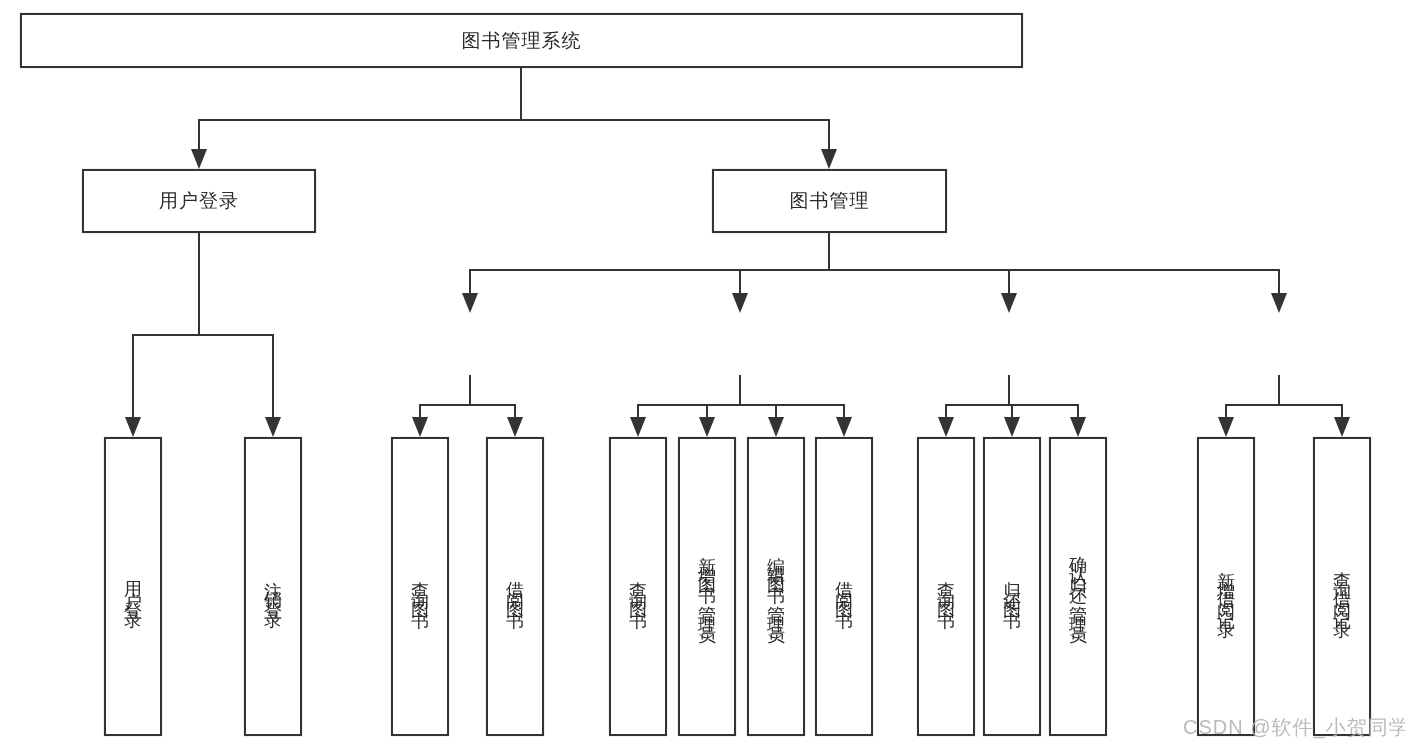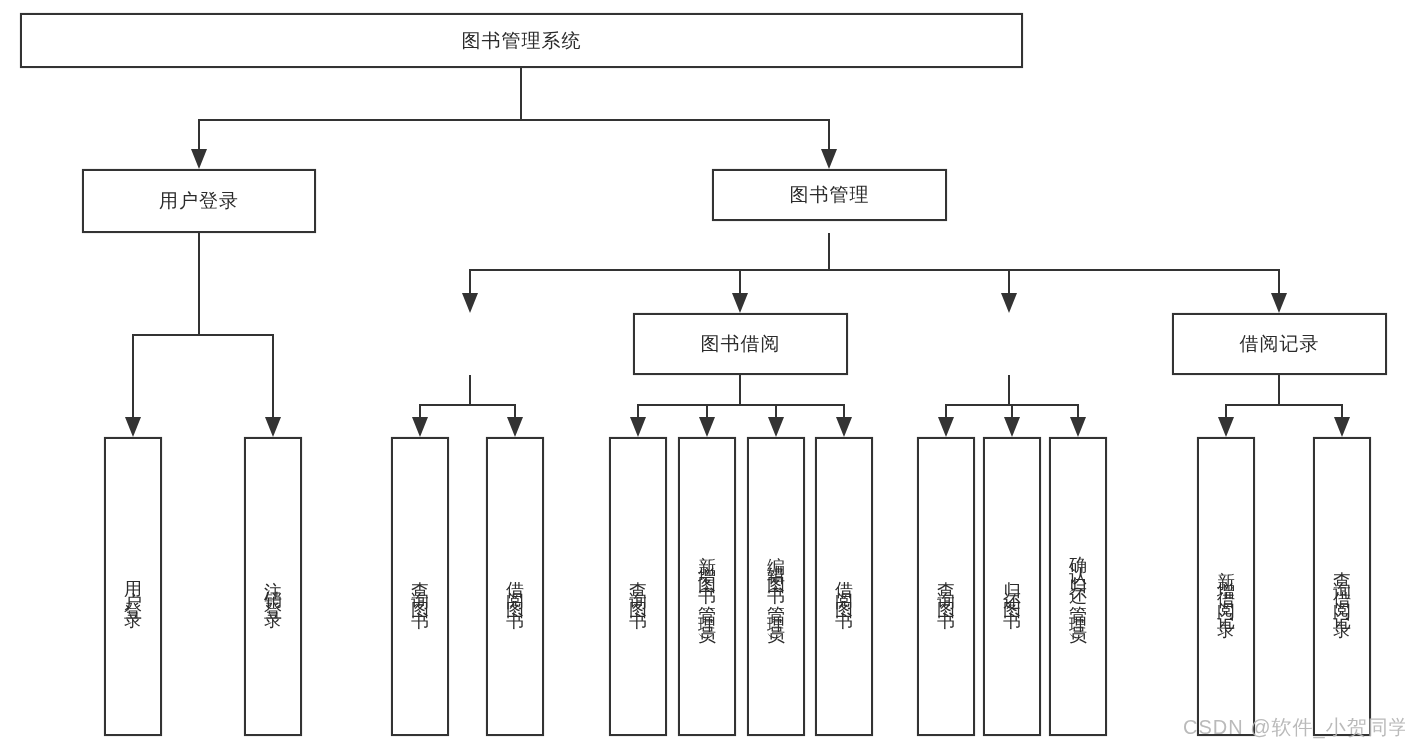--- a/index.html
+++ b/index.html
@@ -33,30 +33,24 @@
 
 <div class="canvas">
 
   <div class="box hbox" style="left:20px;top:13px;width:1003px;height:55px">
     <span class="lbl">图书管理系统</span>
   </div>
 
   <div class="box hbox" style="left:82px;top:169px;width:234px;height:64px">
     <span class="lbl">用户登录</span>
   </div>
-  <div class="box hbox" style="left:712px;top:169px;width:235px;height:52px">
+  <div class="box hbox" style="left:712px;top:169px;width:235px;height:64px">
     <span class="lbl">图书管理</span>
   </div>
 
-  <div class="box hbox" style="left:633px;top:313px;width:215px;height:62px">
-    <span class="lbl">图书借阅</span>
-  </div>
-  <div class="box hbox" style="left:1172px;top:313px;width:215px;height:62px">
-    <span class="lbl">借阅记录</span>
-  </div>
 
   <div class="box vbox" style="left:104px;top:437px;width:58px;height:299px">
     <span class="lbl">用户登录</span>
   </div>
   <div class="box vbox" style="left:244px;top:437px;width:58px;height:299px">
     <span class="lbl">注销登录</span>
   </div>
 
   <div class="box vbox" style="left:391px;top:437px;width:58px;height:299px">
     <span class="lbl">查询图书</span>

